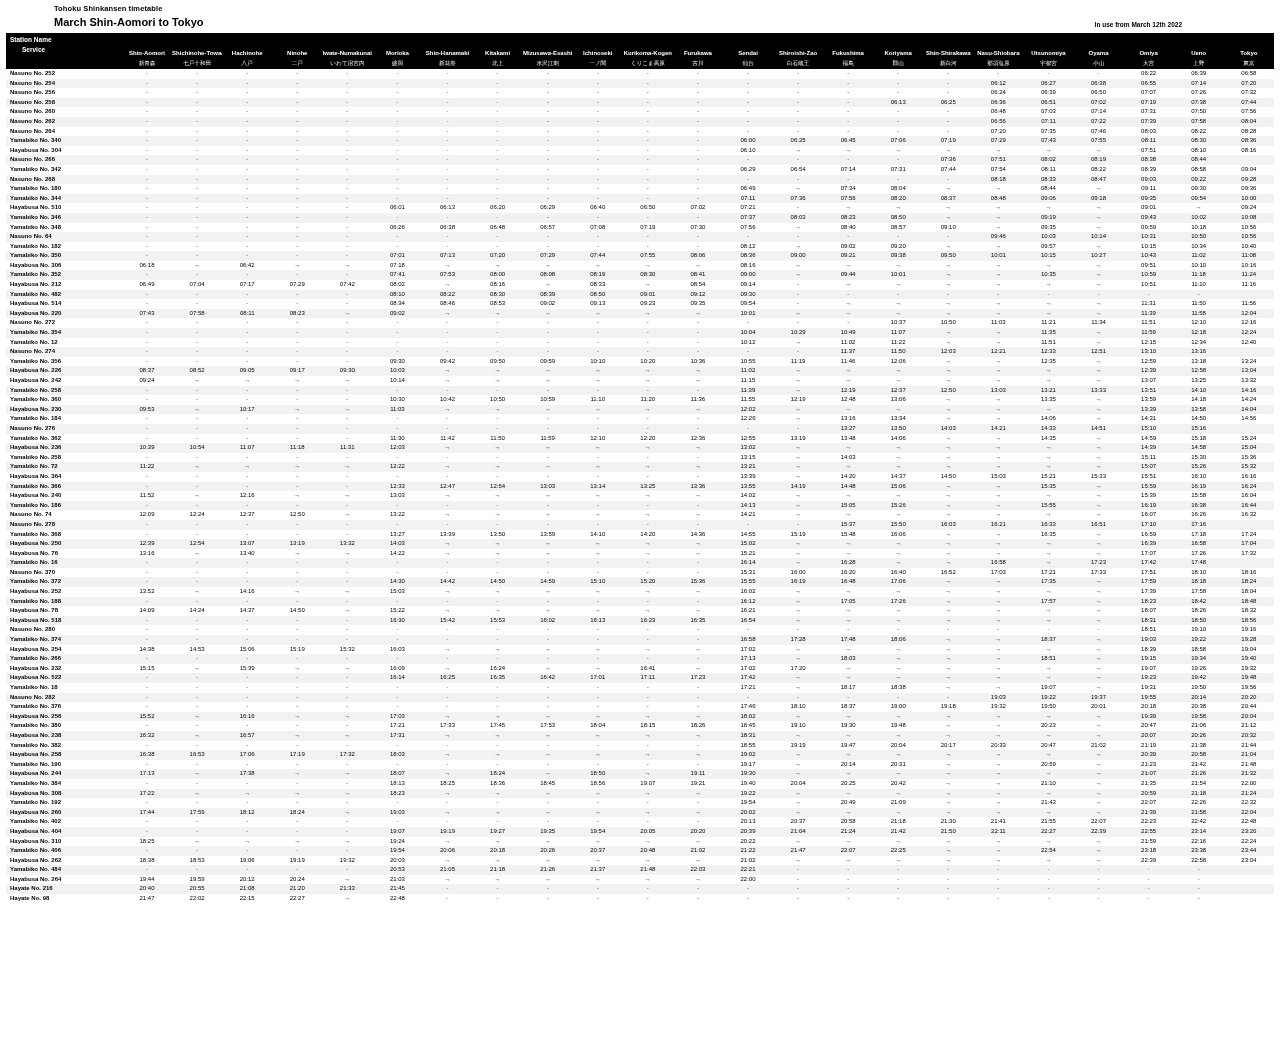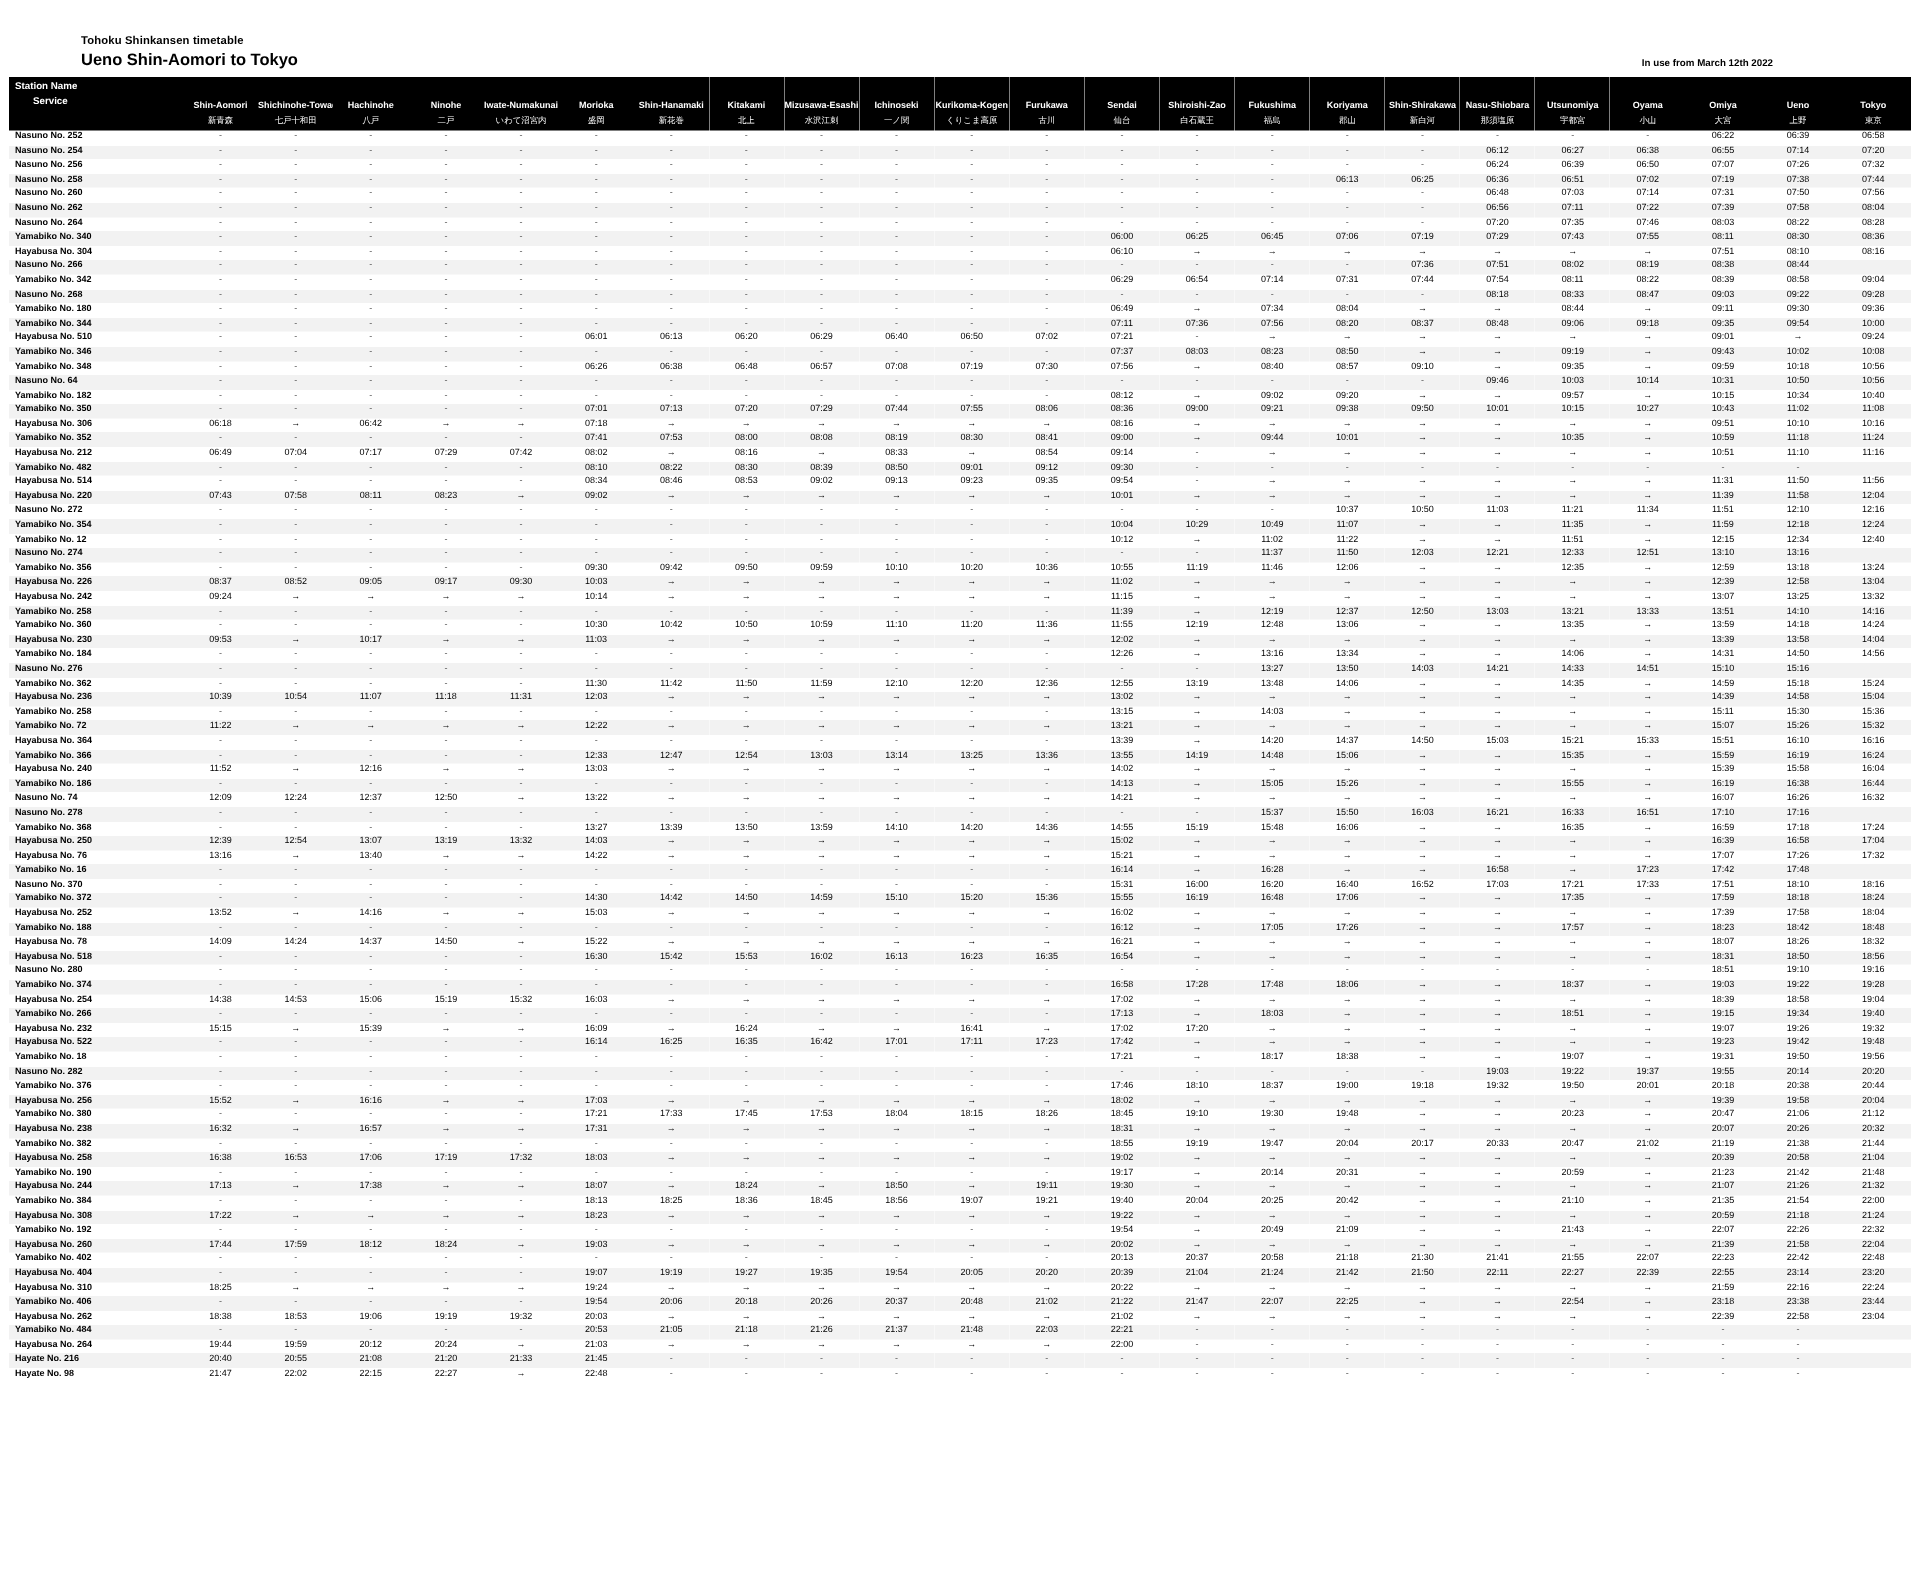--- a/index.html
+++ b/index.html
@@ -2,21 +2,21 @@
 <html><head>
 <meta charset="utf-8">
 <style>
   html,body{margin:0;padding:0;background:#ffffff;}
   body{
     width:1280px;
     font-family:"Liberation Sans", sans-serif;
     color:#000000;
     -webkit-font-smoothing:none;
   }
-  .page{width:1188px;padding:22px 0 0 0;box-sizing:border-box;}
+  .page{width:1188px;padding:4px 0 0 0;box-sizing:border-box;}
   .hdr{padding-left:54px;}
   .hdr .kicker{font-size:7.5px;font-weight:bold;letter-spacing:0.1px;line-height:10px;}
   .hdr .title{font-size:11px;font-weight:bold;line-height:14px;margin-top:1px;}
   .hdr-row{position:relative;}
   .note{
     position:absolute;right:6px;bottom:1px;
     font-size:6.5px;font-weight:bold;
   }
   table.tt{
     border-collapse:collapse;
@@ -61,21 +61,21 @@
   .dash{color:#555;}
   .arr{color:#000;}
 </style>
 </head>
 <body>
 
 <div class="page">
 
   <div class="hdr hdr-row">
     <div class="kicker">Tohoku Shinkansen timetable</div>
-    <div class="title">Ueno Shin-Aomori to Tokyo</div>
+    <div class="title">March Shin-Aomori to Tokyo</div>
     <div class="note">In use from March 12th 2022</div>
   </div>
 
   <table class="tt">
     <thead>
       <tr>
         <th class="svc">
           <span class="l1">Station Name</span>
           <span class="l2">Service</span>
         </th>

